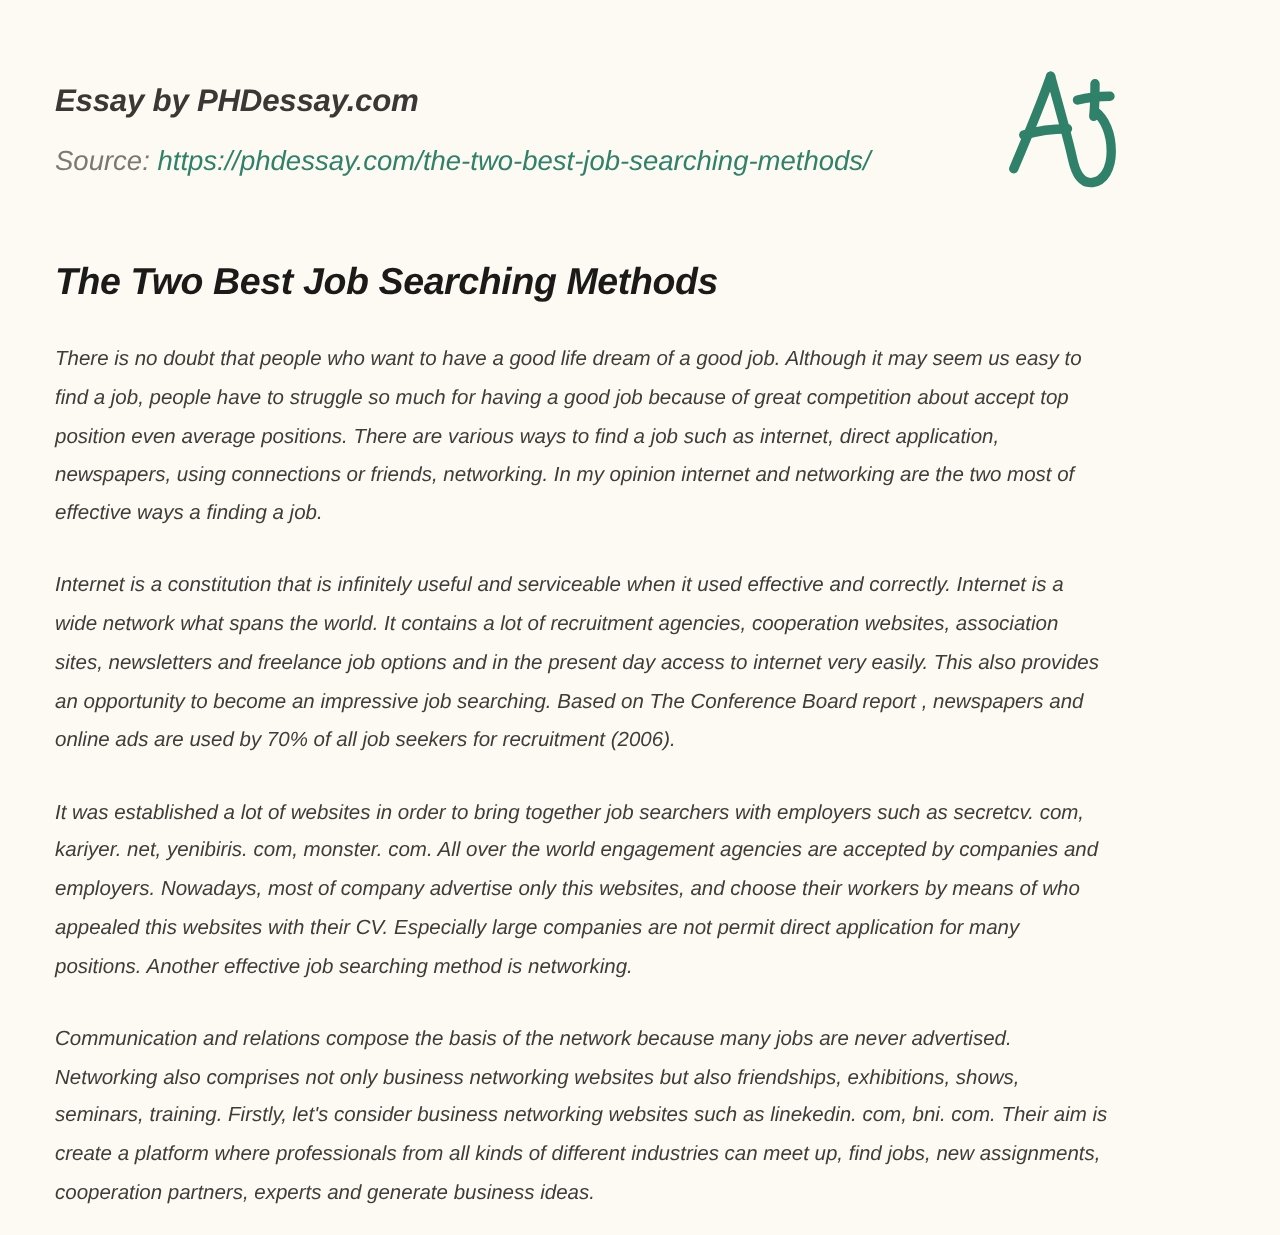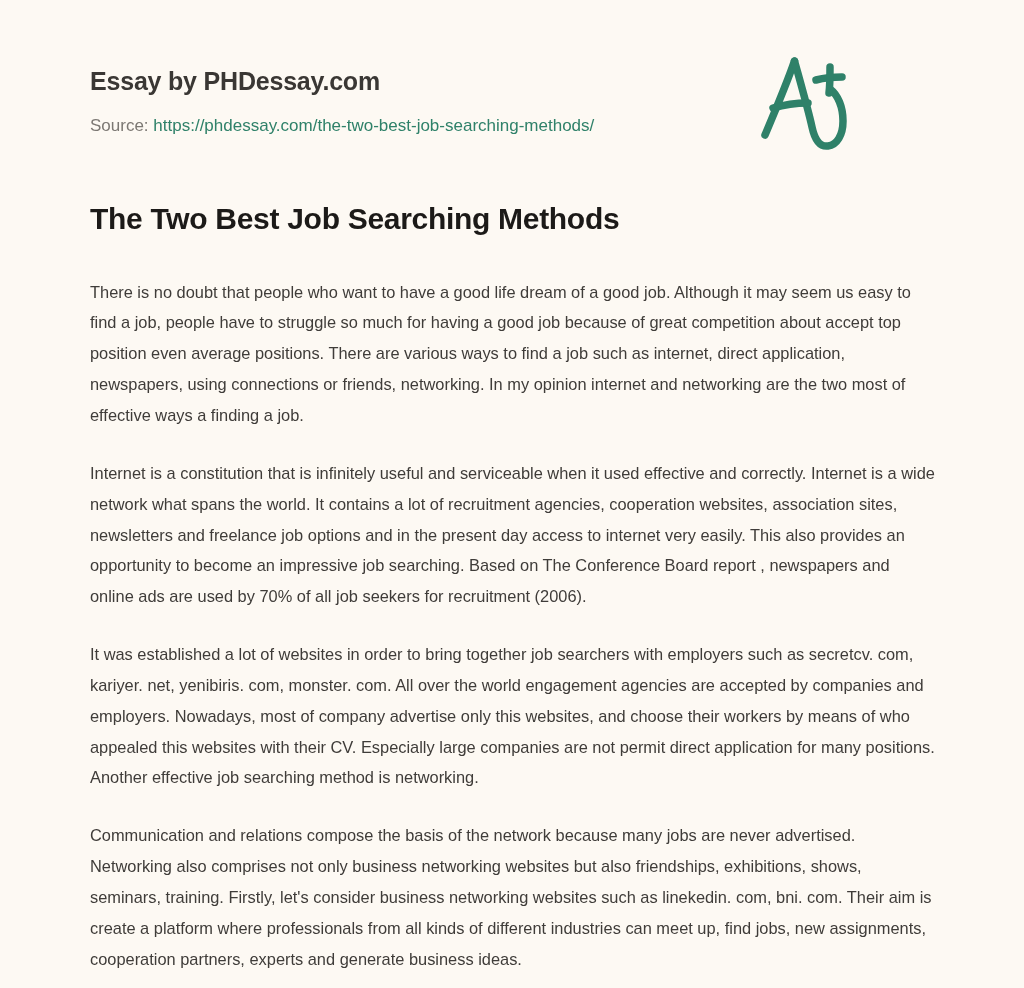--- a/index.html
+++ b/index.html
@@ -11,38 +11,39 @@
     height: 988px;
     background: #fdf9f3;
     font-family: "Liberation Sans", sans-serif;
     overflow: hidden;
   }
   .page {
     position: relative;
     width: 1024px;
     height: 756px;
     box-sizing: border-box;
-    padding: 0 90px;
+    padding: 0 44px;
+    font-style: italic;
   }
 
   
   .header {
     position: relative;
     padding-top: 66px;
   }
   .brand-line {
     font-size: 25px;
     font-weight: bold;
     color: #3a3734;
     letter-spacing: -0.2px;
     line-height: 1.2;
   }
   .source-line {
     margin-top: 19px;
-    font-size: 17px;
+    font-size: 22px;
     color: #7c7873;
     line-height: 1.3;
     white-space: nowrap;
   }
   .source-label {
     color: #7c7873;
   }
   .source-url {
     color: #2f8169;
     text-decoration: none;
@@ -67,21 +68,21 @@
     margin-top: 63px;
     font-size: 30px;
     font-weight: bold;
     color: #1c1a18;
     letter-spacing: -0.3px;
     line-height: 1.25;
   }
 
   
   .article {
-    margin-top: 39px;
+    margin-top: 28px;
     width: 845px;
   }
   .article p {
     margin: 0 0 27px 0;
     font-size: 16.4px;
     line-height: 1.88;
     color: #3f3c39;
     text-align: left;
   }
   .article p:last-child {

